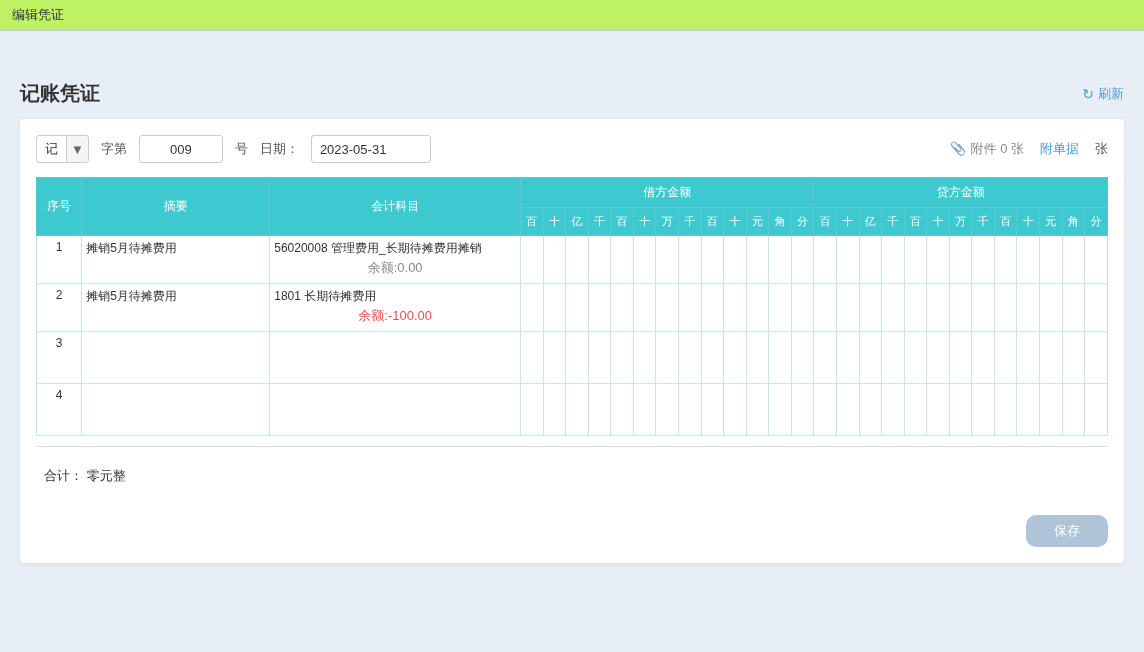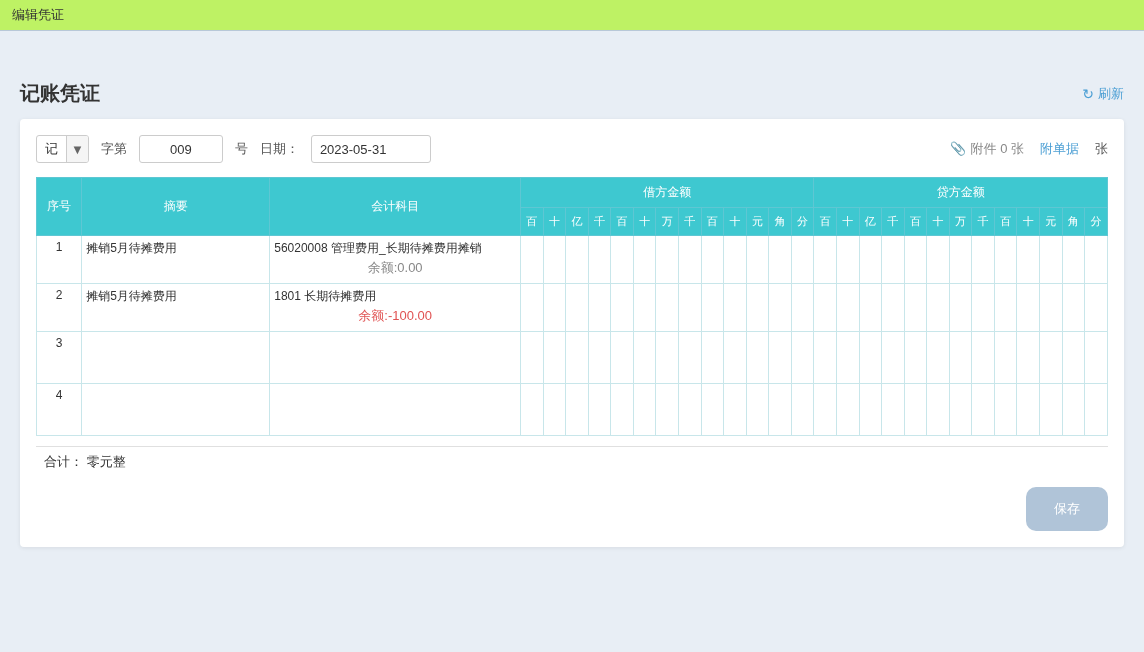--- a/index.html
+++ b/index.html
@@ -158,41 +158,41 @@
     .col-credit { width: 234px; }
     .digit-col { width: 18px; text-align: center; border-left: 1px solid #5ec7d3; }
     .digit-col:first-child { border-left: none; }
     .row-seq { text-align: center; color: #555; }
     .balance-text { font-size: 13px; color: #888; padding: 2px 0; text-align: center; }
     .balance-text.negative { color: #e05252; }
     .summary-footer {
       margin-top: 10px;
       font-size: 13px;
       color: #333;
-      padding: 6px 8px;
+      padding: 20px 8px;
       border-top: 1px solid #e0e0e0;
     }
     .footer-info {
       margin-top: 14px;
       display: flex;
       gap: 40px;
       font-size: 12px;
       color: #aaa;
     }
     .save-area {
       display: flex;
       justify-content: flex-end;
       margin-top: 10px;
     }
     .save-btn {
       background: #b0c4d8;
       color: #fff;
       border: none;
       border-radius: 10px;
-      padding: 13px 28px;
+      padding: 7px 28px;
       font-size: 13px;
       cursor: pointer;
     }
     tr.empty-row td { height: 52px; }
     .th-amount-group {
       border-bottom: 1px solid #5ec7d3;
     }
   </style>
 </head>
 <body>

